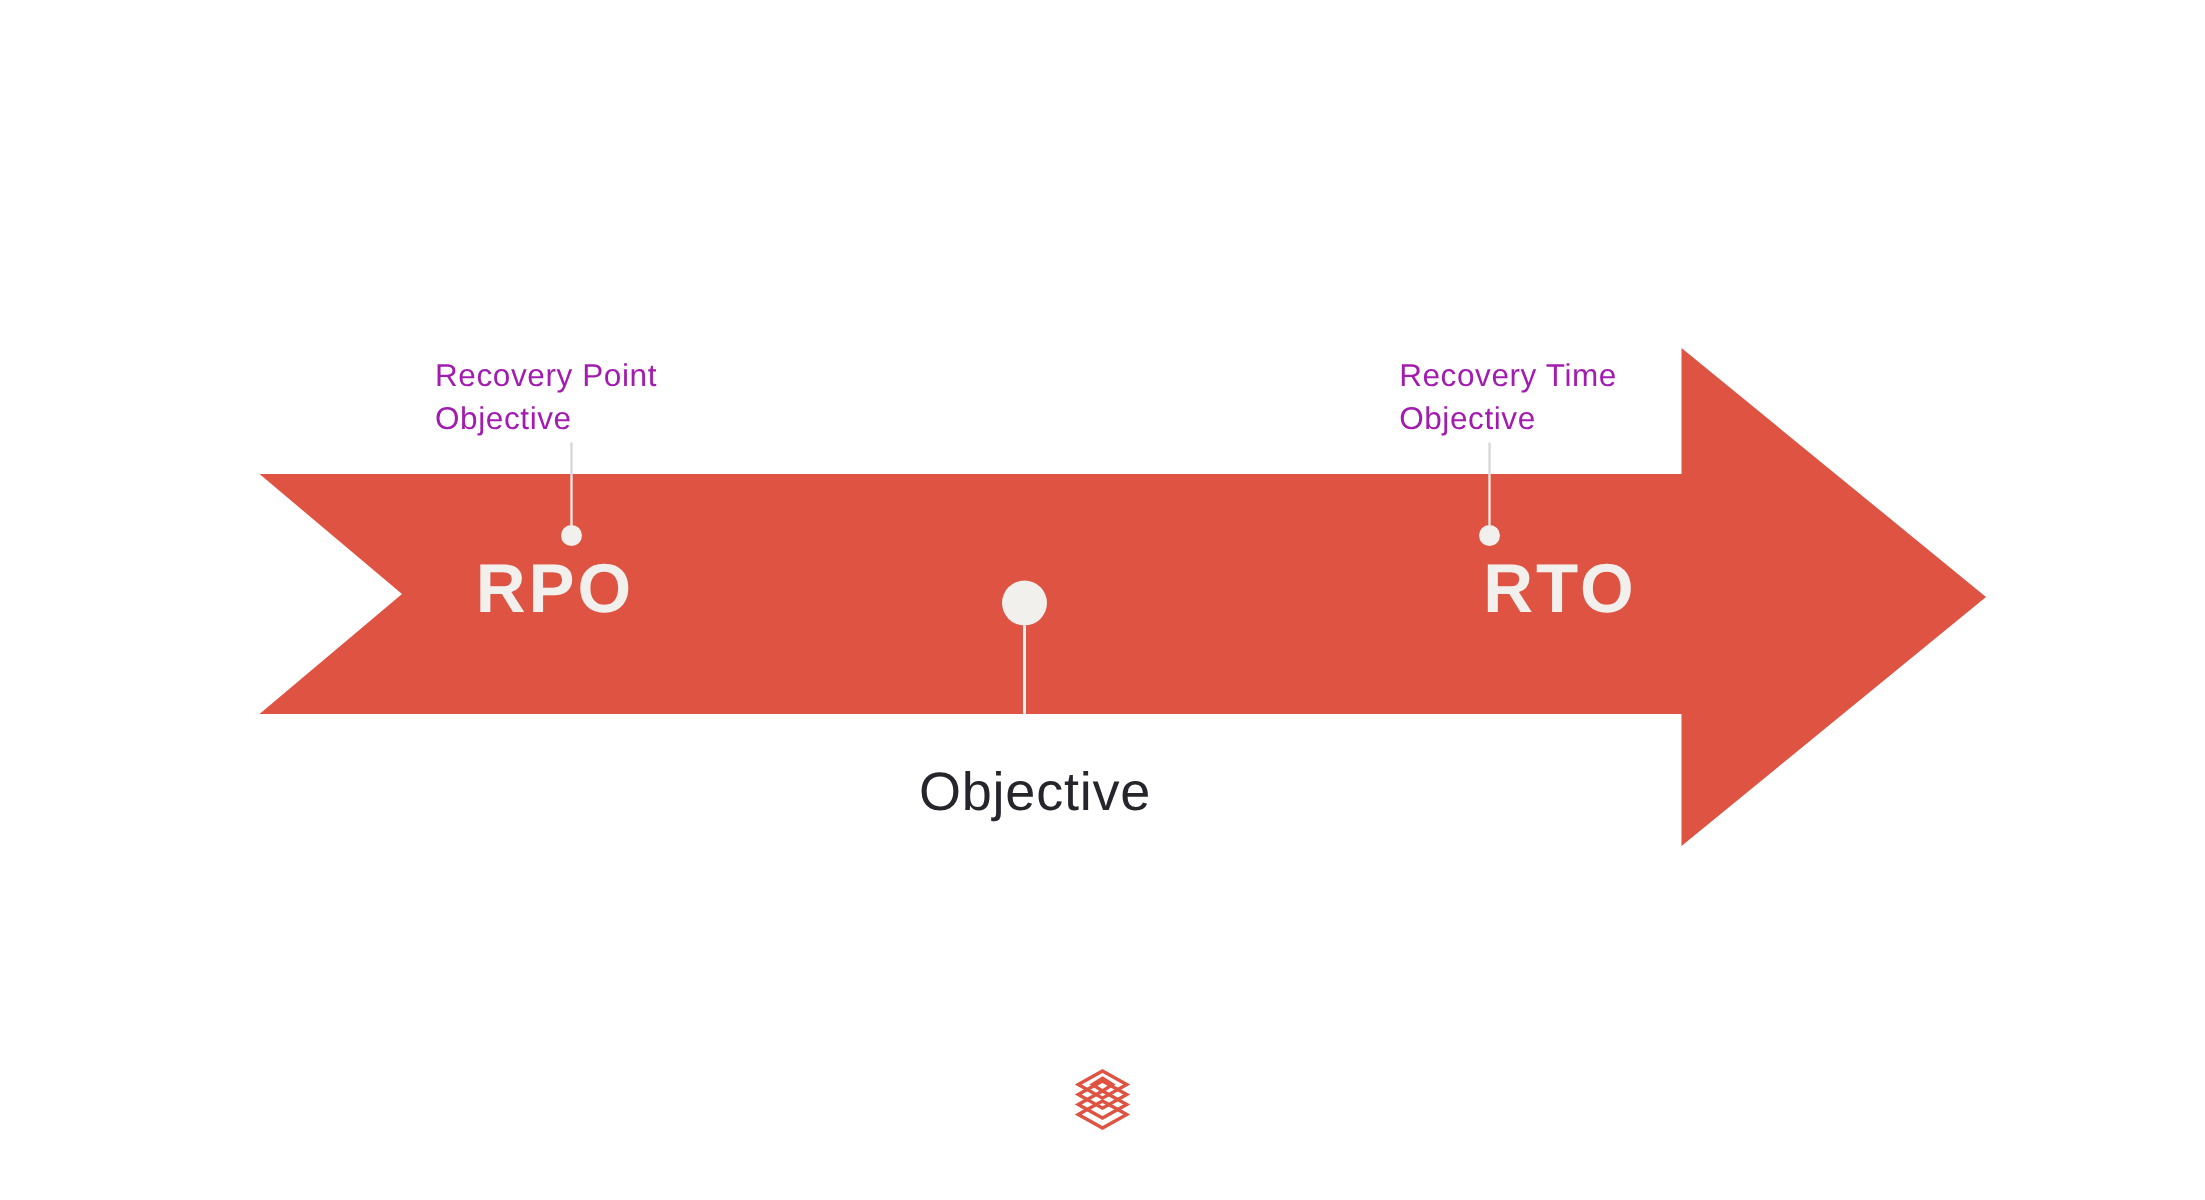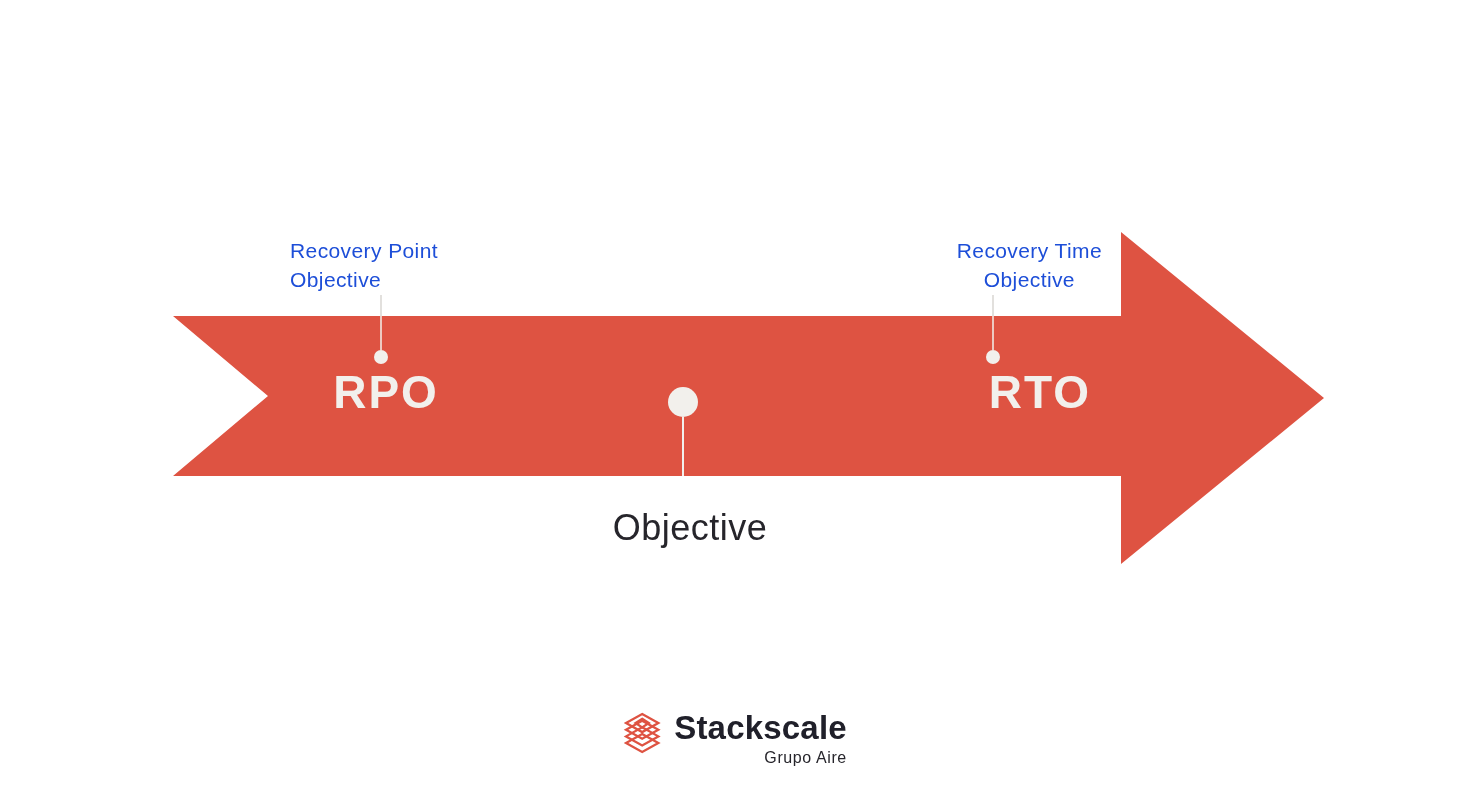--- a/index.html
+++ b/index.html
@@ -23,43 +23,43 @@
     height: 800px;
     display: block;
   }
   .marker-label {
     position: absolute;
     top: 236px;
     font-size: 21px;
     line-height: 29px;
     font-weight: 400;
     letter-spacing: 0.4px;
-    color: #1d4ed8;
+    color: #a21caf;
     white-space: pre-line;
   }
   .marker-label.rpo {
     left: 290px;
     text-align: left;
   }
   .marker-label.rto {
-    right: 368px;
-    text-align: center;
+    right: 392px;
+    text-align: left;
   }
   .abbr {
     position: absolute;
     top: 369px;
     transform: translateX(-50%);
     font-size: 46px;
     line-height: 1;
     font-weight: 700;
     letter-spacing: 2px;
     color: #f2f0ec;
     white-space: nowrap;
   }
-  .abbr.rpo { left: 386px; }
+  .abbr.rpo { left: 370px; }
   .abbr.rto { left: 1040px; }
   .disaster-label {
     position: absolute;
     left: 690px;
     top: 506px;
     transform: translateX(-50%);
     font-size: 36px;
     line-height: 1.2;
     font-weight: 400;
     letter-spacing: 0.5px;
@@ -140,19 +140,15 @@
   <div class="brand">
     <svg class="brand-icon" viewBox="0 0 40 48" aria-hidden="true">
       <g fill="none" stroke-width="2.4" stroke-linejoin="miter" stroke="#DE5342">
         <path d="M20 3 L37 12.5 L20 22 L3 12.5 Z"></path>
         <path d="M20 10 L37 19.5 L20 29 L3 19.5 Z"></path>
         <path d="M20 17 L37 26.5 L20 36 L3 26.5 Z"></path>
         <path d="M20 24 L37 33.5 L20 43 L3 33.5 Z"></path>
         <path d="M20 8 L27 12.5 L20 17 L13 12.5 Z"></path>
       </g>
     </svg>
-    <div class="brand-text">
-      <div class="brand-name">Stackscale</div>
-      <div class="brand-subtitle">Grupo Aire</div>
-    </div>
   </div>
 
 </div>
 
 </body></html>

